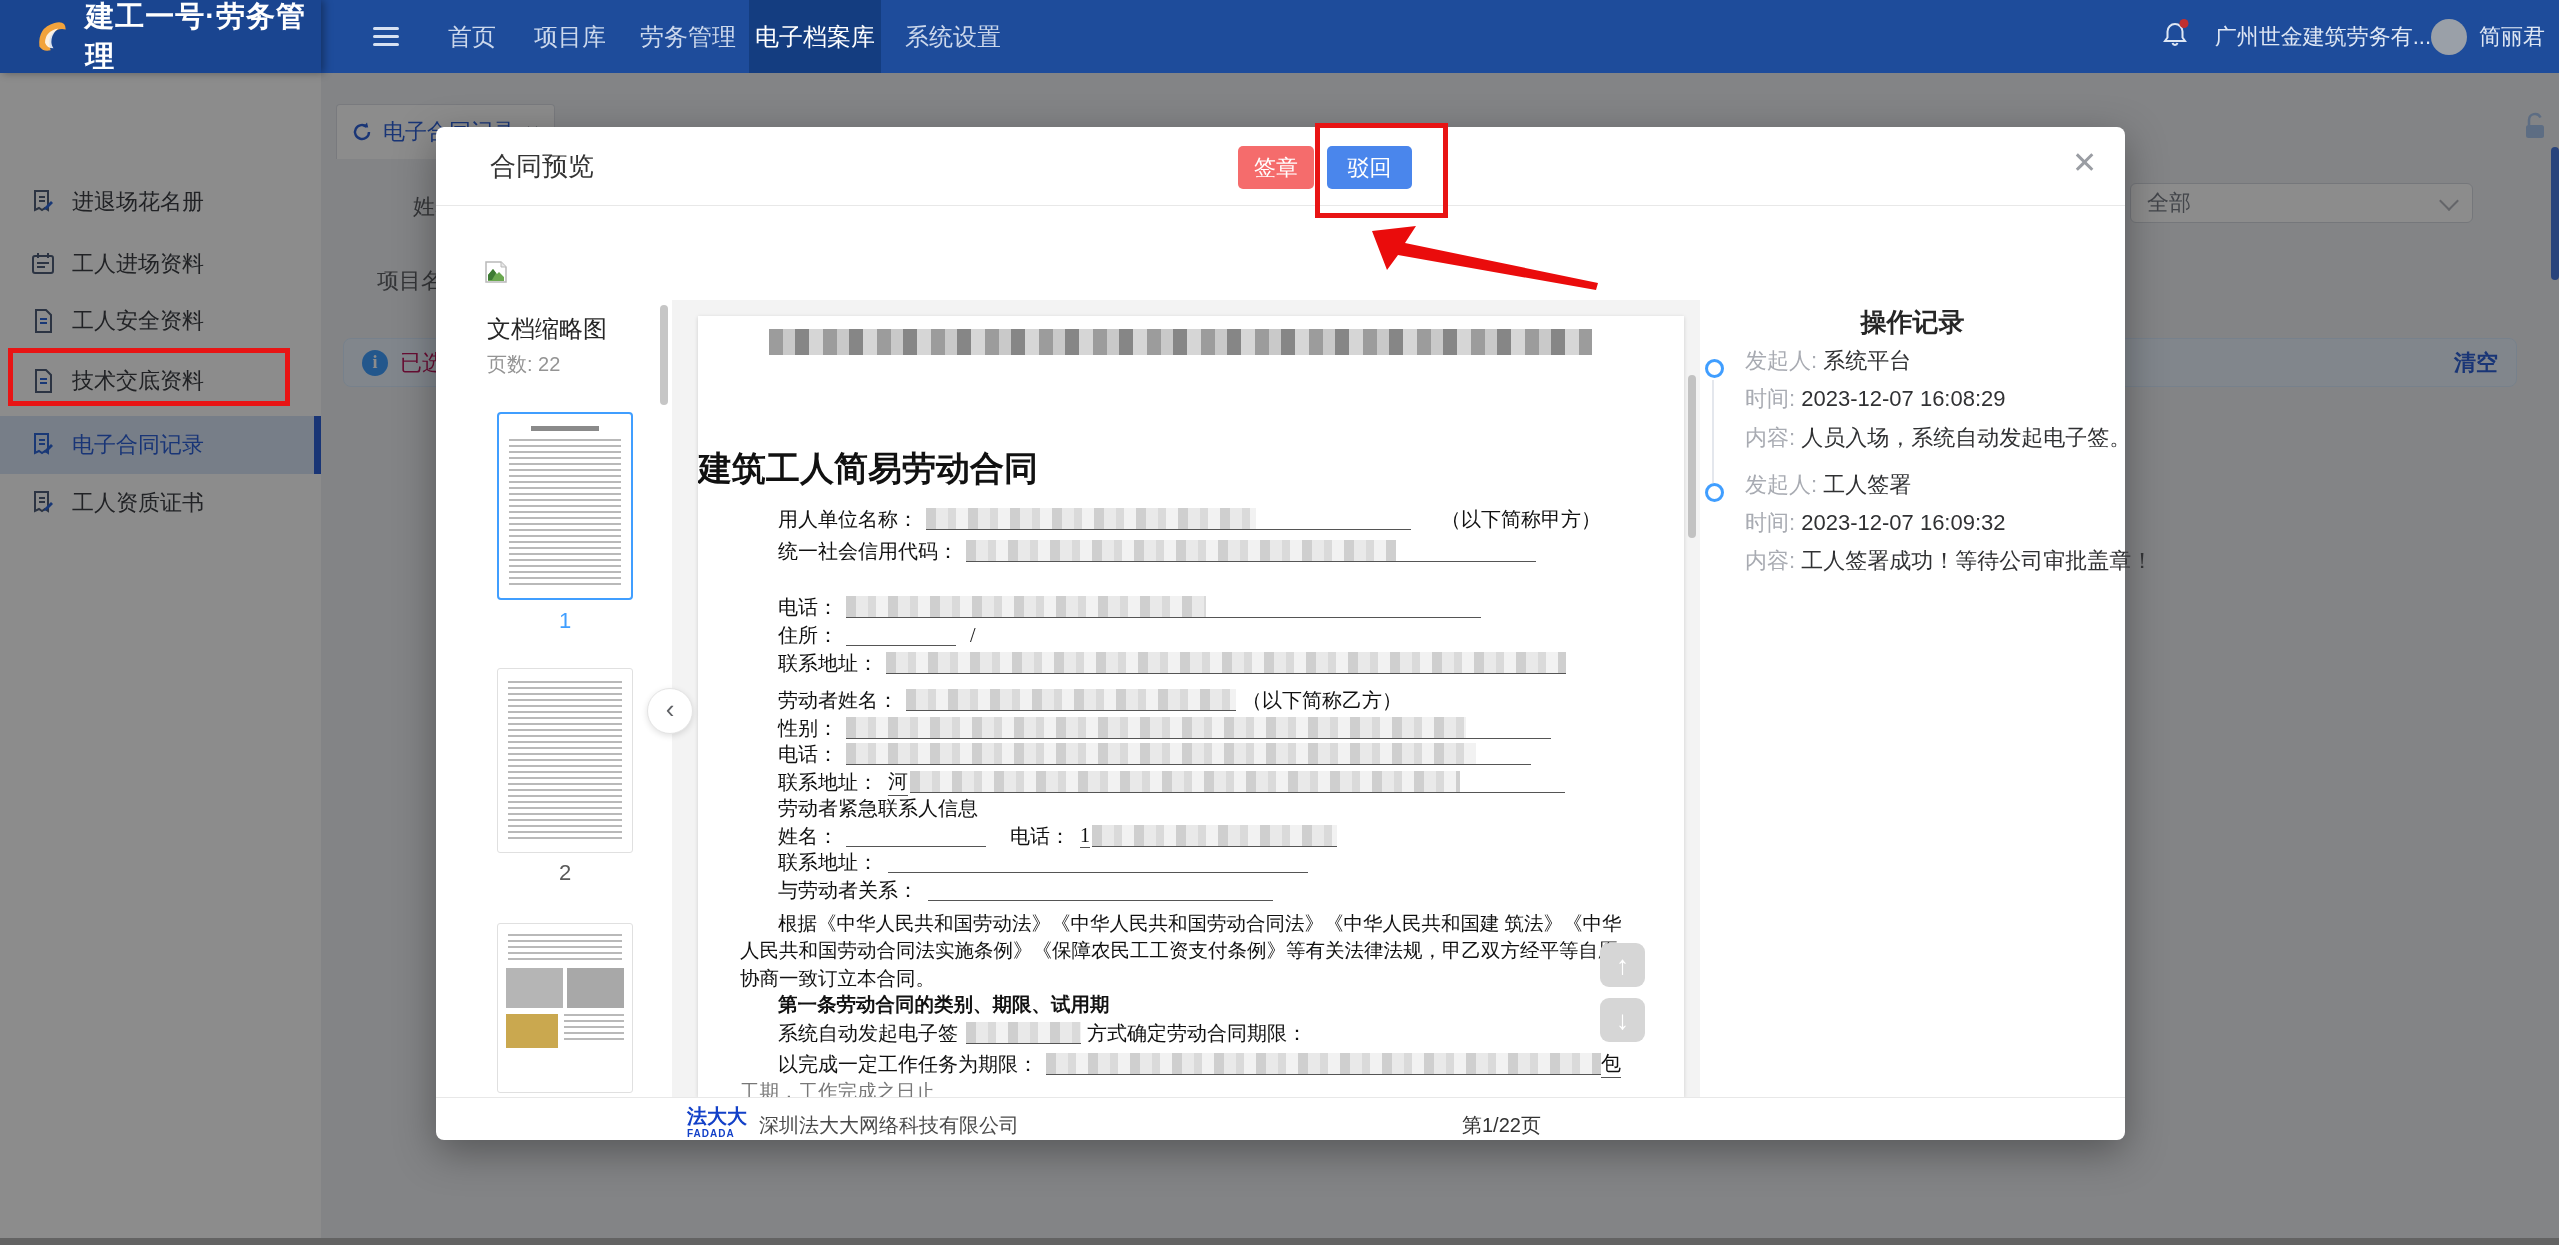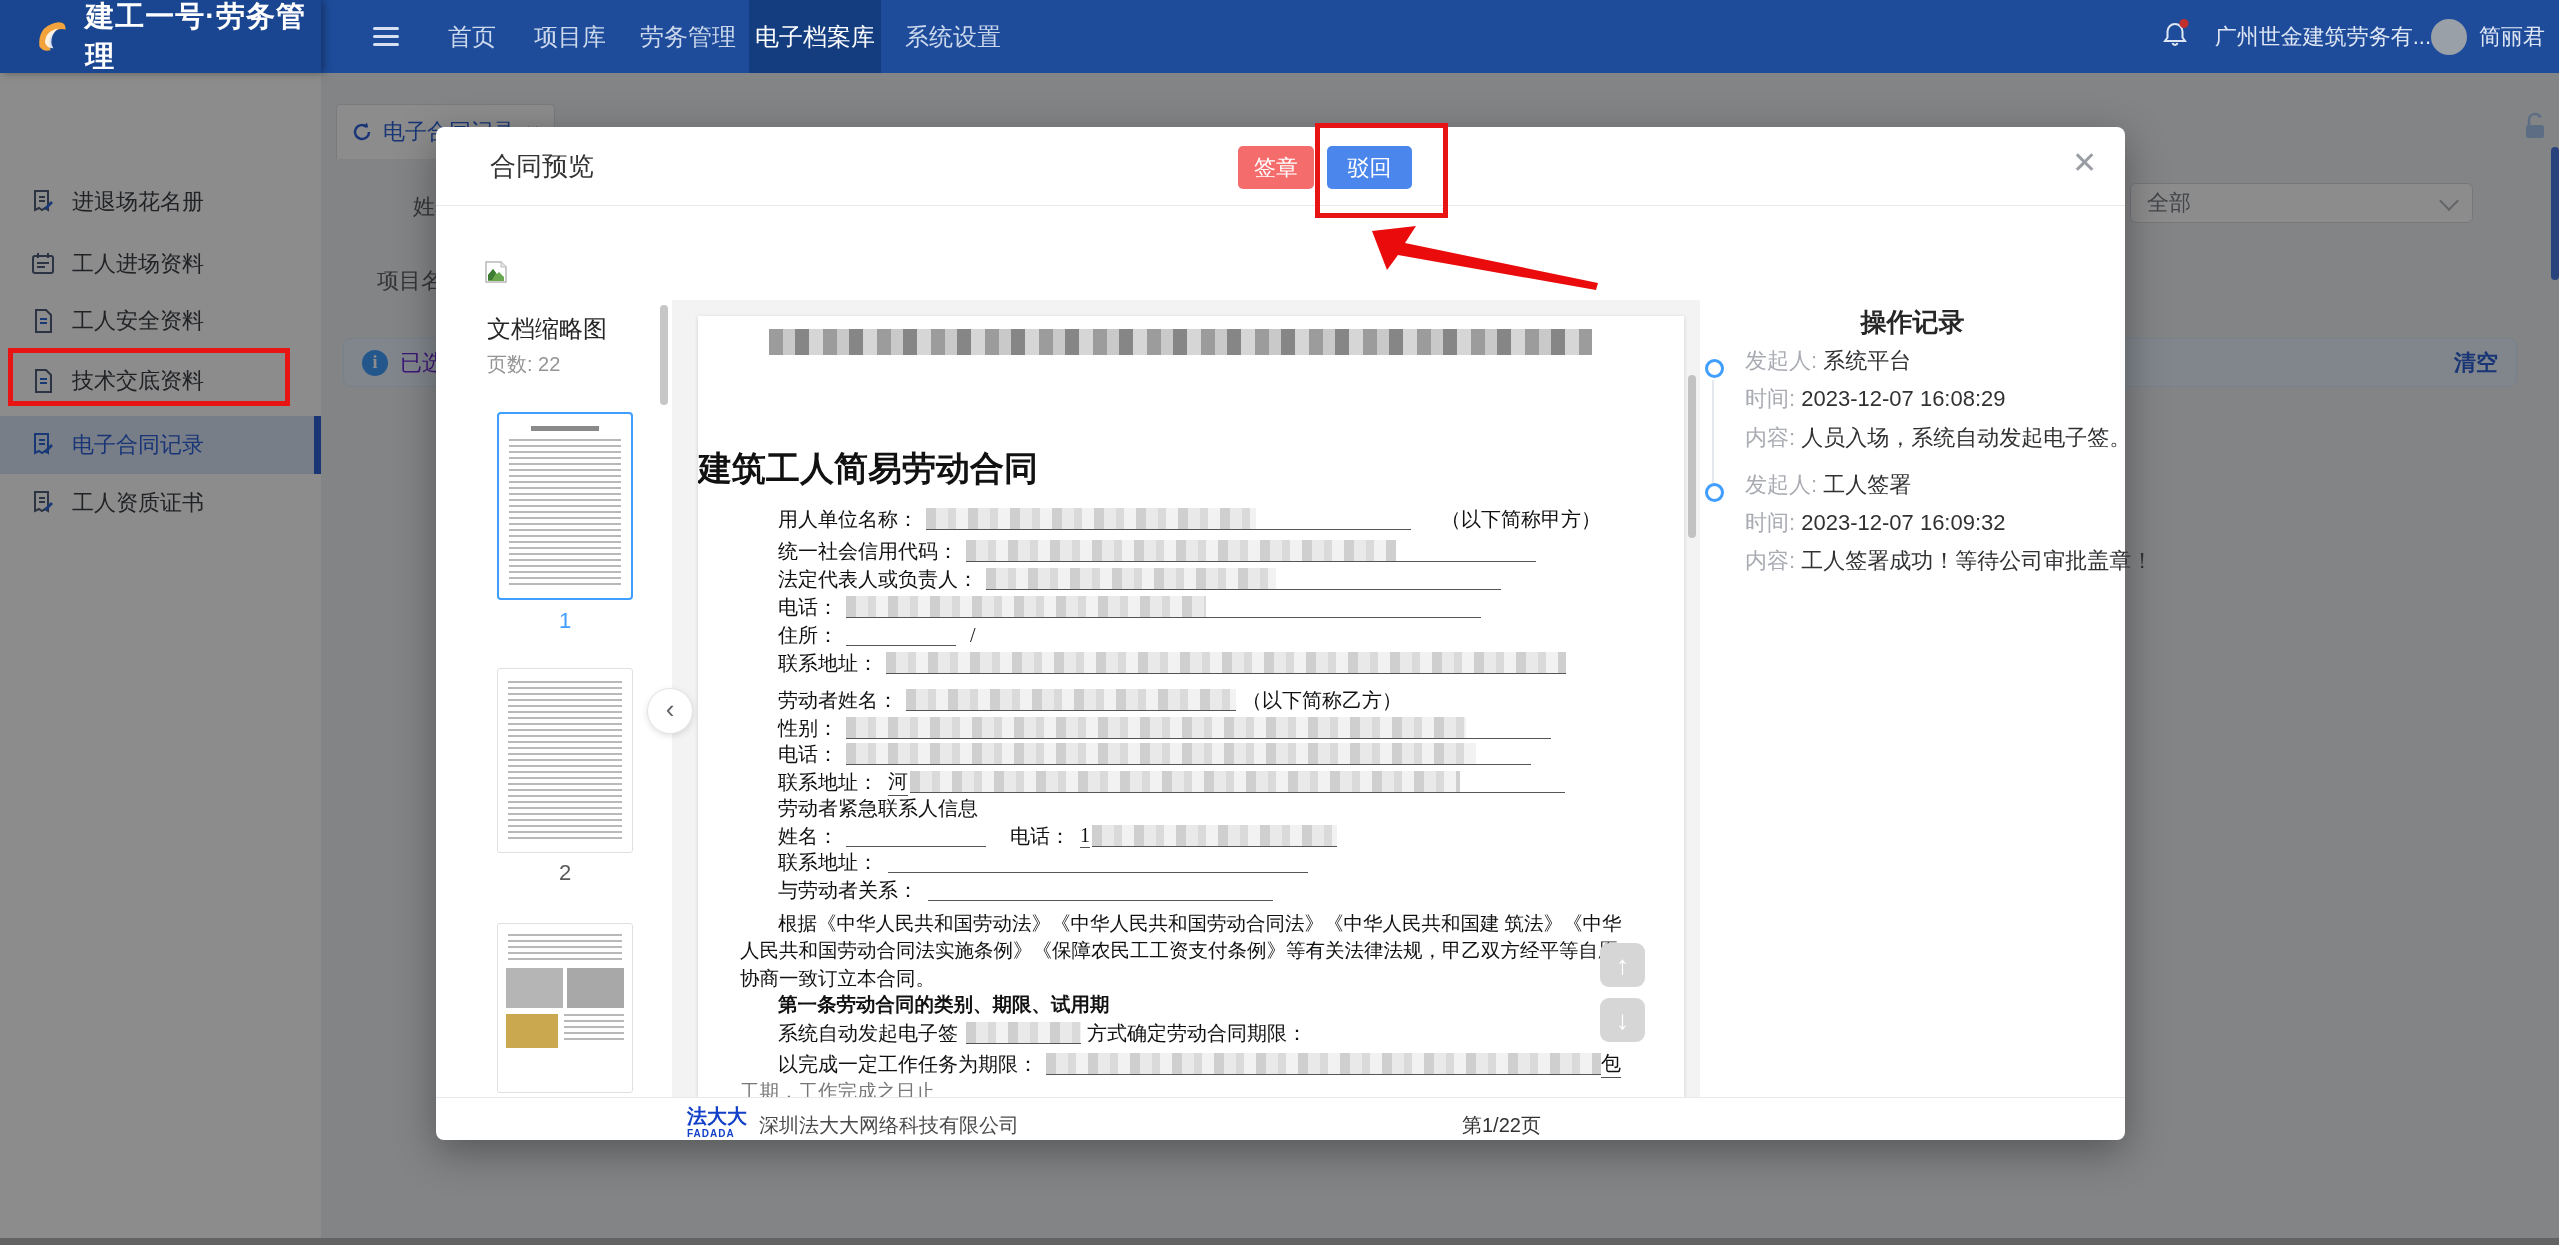--- a/index.html
+++ b/index.html
@@ -207,21 +207,21 @@
     <span class="caret"></span>
   </div>
 
   <svg class="abs" style="left:2201px;top:39px" width="26" height="30" viewBox="0 0 26 30">
     <path d="M7 13V8a6 6 0 0 1 11.5-2.4" fill="none" stroke="#a9c6ef" stroke-width="2.5"></path>
     <rect x="4" y="13" width="18" height="13" rx="2.5" fill="#a9c6ef"></rect>
   </svg>
 
   <div class="alert" style="left:22px;top:265px;width:2174px;height:49px;padding:0 18px;box-sizing:border-box">
     <span class="info-dot">i</span>
-    <span style="margin-left:12px;font-size:22px;color:#6d28d9">已选</span>
+    <span style="margin-left:12px;font-size:22px;color:#be185d">已选</span>
     <span style="margin-left:auto;font-size:22px;font-weight:bold;color:#2f62d8;cursor:pointer">清空</span>
   </div>
 </div>
 
 <div class="bg-table">
   <div class="trow thead" style="height:72px">
     <div class="cell c-cb">
         <span class="cbx"></span>
       </div>
     <div class="cell c-company"></div>
@@ -463,25 +463,20 @@
           <span>统一社会信用代码：</span>
           <span class="blur" style="width:430px"></span>
           <span class="ul" style="width:140px"></span>
         </div>
       <div class="dl" style="top:189px">
           <span>用人单位名称：</span>
           <span class="blur" style="width:330px"></span>
           <span class="ul" style="width:155px"></span>
           <span style="margin-left:30px">（以下简称甲方）</span>
         </div>
-      <div class="dl" style="top:249px">
-          <span>法定代表人或负责人：</span>
-          <span class="blur" style="width:290px"></span>
-          <span class="ul" style="width:225px"></span>
-        </div>
       <div class="dl" style="top:277px">
           <span>电话：</span>
           <span class="blur" style="width:360px"></span>
           <span class="ul" style="width:275px"></span>
         </div>
       <div class="dl" style="top:305px">
           <span>住所：</span>
           <span class="ul" style="width:110px;margin-left:8px"></span>
           <span style="margin-left:14px">/</span>
         </div>

